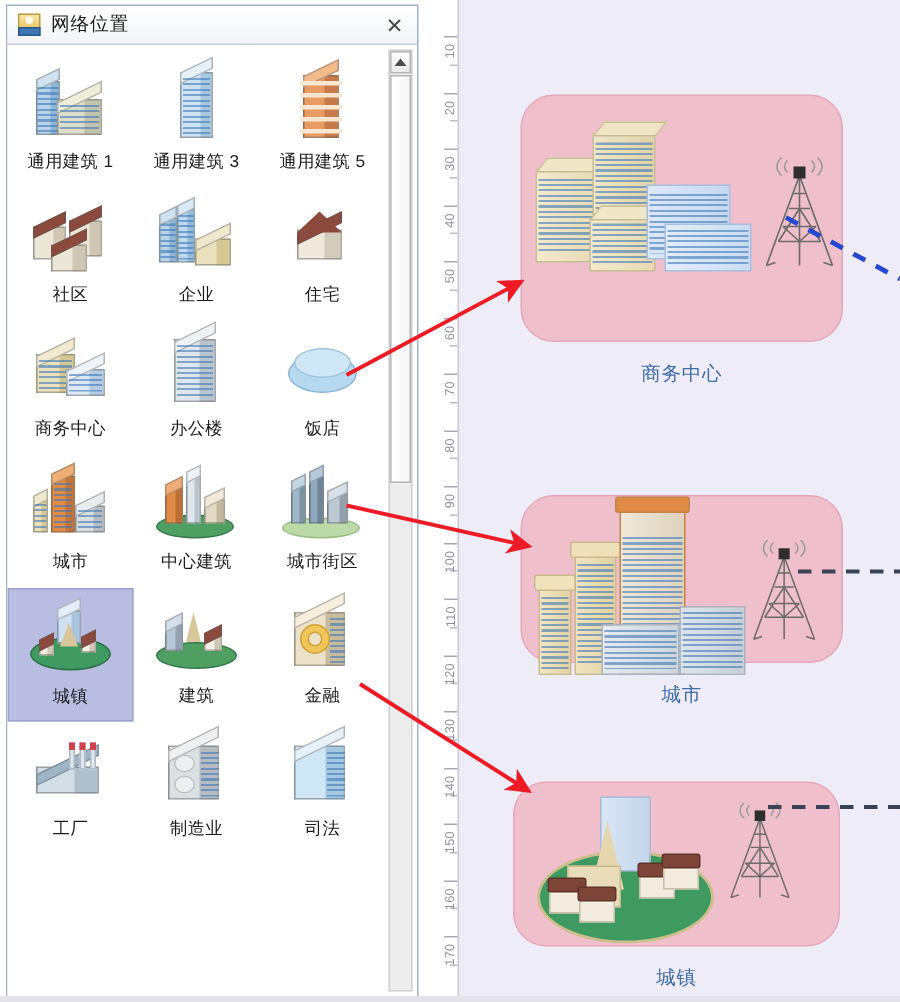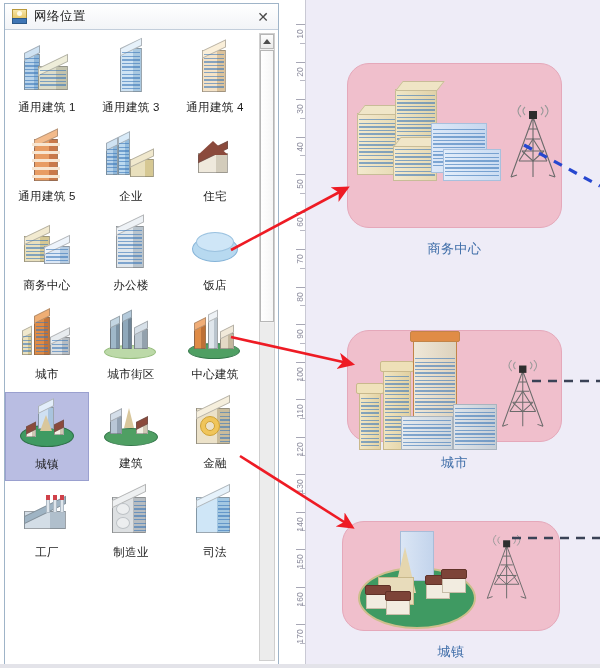--- a/index.html
+++ b/index.html
@@ -265,37 +265,40 @@
           <div class="shape-cell">
             <div class="shape-art">
               <div class="blk" style="left: 20px; top: 8px; width: 22px; height: 44px; background: linear-gradient(to right, rgb(207, 227, 243) 0%, rgb(207, 227, 243) 62%, rgb(169, 200, 224) 62%, rgb(169, 200, 224) 100%);"></div>
               <div class="roofpara" style="left: 20px; top: 3px; width: 22px; height: 8px; background: rgb(230, 241, 250);"></div>
               <div style="position: absolute; left: 22px; top: 12px; width: 18px; height: 38px; background: repeating-linear-gradient(rgba(60, 120, 185, 0.6) 0px, rgba(60, 120, 185, 0.6) 1.4px, transparent 1.4px, transparent 3.6px);"></div>
             </div>
             <div class="shape-label">通用建筑 3</div>
           </div>
           <div class="shape-cell">
             <div class="shape-art">
-              <div class="blk" style="left: 18px; top: 10px; width: 24px; height: 42px; background: linear-gradient(to right, rgb(244, 226, 198) 0%, rgb(244, 226, 198) 62%, rgb(220, 195, 156) 62%, rgb(220, 195, 156) 100%);"></div>
-              <div class="roofpara" style="left: 18px; top: 5px; width: 24px; height: 8px; background: rgb(250, 239, 217);"></div>
-              <div style="position: absolute; left: 20px; top: 14px; width: 20px; height: 36px; background: repeating-linear-gradient(rgba(60, 120, 185, 0.6) 0px, rgba(60, 120, 185, 0.6) 1.4px, transparent 1.4px, transparent 3.6px);"></div>
-            </div>
-            <div class="shape-label">通用建筑 4</div>
-          </div>
-          <div class="shape-cell">
-            <div class="shape-art">
               <div class="blk" style="left: 18px; top: 10px; width: 24px; height: 42px; background: linear-gradient(to right, rgb(232, 156, 99) 0%, rgb(232, 156, 99) 62%, rgb(201, 121, 74) 62%, rgb(201, 121, 74) 100%);"></div>
               <div class="roofpara" style="left: 18px; top: 5px; width: 24px; height: 8px; background: rgb(243, 187, 140);"></div>
               <div style="position: absolute; left: 16px; top: 14px; width: 28px; height: 3px; background: rgb(247, 230, 210);"></div>
               <div style="position: absolute; left: 16px; top: 22px; width: 28px; height: 3px; background: rgb(247, 230, 210);"></div>
               <div style="position: absolute; left: 16px; top: 30px; width: 28px; height: 3px; background: rgb(247, 230, 210);"></div>
               <div style="position: absolute; left: 16px; top: 38px; width: 28px; height: 3px; background: rgb(247, 230, 210);"></div>
               <div style="position: absolute; left: 16px; top: 46px; width: 28px; height: 3px; background: rgb(247, 230, 210);"></div>
             </div>
             <div class="shape-label">通用建筑 5</div>
+          </div>
+          <div class="shape-cell">
+            <div class="shape-art">
+              <div class="blk" style="left: 6px; top: 22px; width: 22px; height: 22px; background: linear-gradient(to right, rgb(236, 230, 216) 0%, rgb(236, 230, 216) 62%, rgb(207, 199, 180) 62%, rgb(207, 199, 180) 100%);"></div>
+              <div class="roofpara" style="left: 6px; top: 17px; width: 22px; height: 8px; background: rgb(139, 74, 60);"></div>
+              <div class="blk" style="left: 30px; top: 18px; width: 22px; height: 24px; background: linear-gradient(to right, rgb(236, 230, 216) 0%, rgb(236, 230, 216) 62%, rgb(207, 199, 180) 62%, rgb(207, 199, 180) 100%);"></div>
+              <div class="roofpara" style="left: 30px; top: 13px; width: 22px; height: 8px; background: rgb(139, 74, 60);"></div>
+              <div class="blk" style="left: 18px; top: 34px; width: 24px; height: 18px; background: linear-gradient(to right, rgb(236, 230, 216) 0%, rgb(236, 230, 216) 62%, rgb(207, 199, 180) 62%, rgb(207, 199, 180) 100%);"></div>
+              <div class="roofpara" style="left: 18px; top: 29px; width: 24px; height: 8px; background: rgb(139, 74, 60);"></div>
+            </div>
+            <div class="shape-label">社区</div>
           </div>
           <div class="shape-cell">
             <div class="shape-art">
               <div class="blk" style="left: 6px; top: 16px; width: 12px; height: 30px; background: linear-gradient(to right, rgb(184, 211, 234) 0%, rgb(184, 211, 234) 62%, rgb(143, 182, 216) 62%, rgb(143, 182, 216) 100%);"></div>
               <div class="roofpara" style="left: 6px; top: 11px; width: 12px; height: 8px; background: rgb(207, 226, 242);"></div>
               <div style="position: absolute; left: 7px; top: 20px; width: 10px; height: 24px; background: repeating-linear-gradient(rgba(60, 120, 185, 0.6) 0px, rgba(60, 120, 185, 0.6) 1.4px, transparent 1.4px, transparent 3.6px);"></div>
               <div class="blk" style="left: 18px; top: 10px; width: 12px; height: 36px; background: linear-gradient(to right, rgb(188, 217, 239) 0%, rgb(188, 217, 239) 62%, rgb(147, 188, 221) 62%, rgb(147, 188, 221) 100%);"></div>
               <div class="roofpara" style="left: 18px; top: 5px; width: 12px; height: 8px; background: rgb(216, 234, 248);"></div>
               <div style="position: absolute; left: 19px; top: 14px; width: 10px; height: 30px; background: repeating-linear-gradient(rgba(60, 120, 185, 0.6) 0px, rgba(60, 120, 185, 0.6) 1.4px, transparent 1.4px, transparent 3.6px);"></div>
               <div class="blk" style="left: 30px; top: 30px; width: 24px; height: 18px; background: linear-gradient(to right, rgb(233, 224, 189) 0%, rgb(233, 224, 189) 62%, rgb(214, 200, 147) 62%, rgb(214, 200, 147) 100%);"></div>
@@ -346,41 +349,41 @@
               <div class="roofpara" style="left: 18px; top: 5px; width: 16px; height: 8px; background: rgb(239, 174, 116);"></div>
               <div style="position: absolute; left: 20px; top: 15px; width: 12px; height: 30px; background: repeating-linear-gradient(rgba(60, 120, 185, 0.6) 0px, rgba(60, 120, 185, 0.6) 1.4px, transparent 1.4px, transparent 3.6px);"></div>
               <div class="blk" style="left: 34px; top: 30px; width: 20px; height: 18px; background: linear-gradient(to right, rgb(217, 221, 224) 0%, rgb(217, 221, 224) 62%, rgb(182, 188, 194) 62%, rgb(182, 188, 194) 100%);"></div>
               <div class="roofpara" style="left: 34px; top: 25px; width: 20px; height: 8px; background: rgb(232, 236, 239);"></div>
               <div style="position: absolute; left: 36px; top: 33px; width: 16px; height: 13px; background: repeating-linear-gradient(rgba(60, 120, 185, 0.6) 0px, rgba(60, 120, 185, 0.6) 1.4px, transparent 1.4px, transparent 3.6px);"></div>
             </div>
             <div class="shape-label">城市</div>
           </div>
           <div class="shape-cell">
             <div class="shape-art">
+              <div style="position: absolute; left: 4px; top: 36px; width: 52px; height: 16px; border-radius: 50%; background: rgb(79, 159, 99); border: 1px solid rgb(52, 118, 74);"></div>
+              <div class="blk" style="left: 10px; top: 18px; width: 12px; height: 24px; background: linear-gradient(to right, rgb(224, 140, 70) 0%, rgb(224, 140, 70) 62%, rgb(189, 112, 54) 62%, rgb(189, 112, 54) 100%);"></div>
+              <div class="roofpara" style="left: 10px; top: 13px; width: 12px; height: 8px; background: rgb(240, 173, 119);"></div>
+              <div class="blk" style="left: 24px; top: 10px; width: 10px; height: 32px; background: linear-gradient(to right, rgb(223, 230, 236) 0%, rgb(223, 230, 236) 62%, rgb(185, 196, 205) 62%, rgb(185, 196, 205) 100%);"></div>
+              <div class="roofpara" style="left: 24px; top: 5px; width: 10px; height: 8px; background: rgb(238, 242, 246);"></div>
+              <div class="blk" style="left: 36px; top: 26px; width: 14px; height: 16px; background: linear-gradient(to right, rgb(228, 217, 197) 0%, rgb(228, 217, 197) 62%, rgb(195, 183, 158) 62%, rgb(195, 183, 158) 100%);"></div>
+              <div class="roofpara" style="left: 36px; top: 21px; width: 14px; height: 8px; background: rgb(241, 233, 217);"></div>
+            </div>
+            <div class="shape-label">中心建筑</div>
+          </div>
+          <div class="shape-cell">
+            <div class="shape-art">
               <div style="position: absolute; left: 4px; top: 38px; width: 52px; height: 14px; border-radius: 50%; background: rgb(188, 217, 168); border: 1px solid rgb(150, 189, 125);"></div>
               <div class="blk" style="left: 10px; top: 16px; width: 10px; height: 26px; background: linear-gradient(to right, rgb(159, 184, 201) 0%, rgb(159, 184, 201) 62%, rgb(124, 147, 164) 62%, rgb(124, 147, 164) 100%);"></div>
               <div class="roofpara" style="left: 10px; top: 11px; width: 10px; height: 8px; background: rgb(195, 214, 226);"></div>
               <div class="blk" style="left: 22px; top: 10px; width: 10px; height: 32px; background: linear-gradient(to right, rgb(143, 168, 187) 0%, rgb(143, 168, 187) 62%, rgb(111, 132, 150) 62%, rgb(111, 132, 150) 100%);"></div>
               <div class="roofpara" style="left: 22px; top: 5px; width: 10px; height: 8px; background: rgb(180, 202, 219);"></div>
               <div class="blk" style="left: 34px; top: 22px; width: 14px; height: 20px; background: linear-gradient(to right, rgb(188, 200, 210) 0%, rgb(188, 200, 210) 62%, rgb(147, 161, 173) 62%, rgb(147, 161, 173) 100%);"></div>
               <div class="roofpara" style="left: 34px; top: 17px; width: 14px; height: 8px; background: rgb(215, 224, 232);"></div>
             </div>
             <div class="shape-label">城市街区</div>
-          </div>
-          <div class="shape-cell">
-            <div class="shape-art">
-              <div style="position: absolute; left: 4px; top: 36px; width: 52px; height: 16px; border-radius: 50%; background: rgb(79, 159, 99); border: 1px solid rgb(52, 118, 74);"></div>
-              <div class="blk" style="left: 10px; top: 18px; width: 12px; height: 24px; background: linear-gradient(to right, rgb(224, 140, 70) 0%, rgb(224, 140, 70) 62%, rgb(189, 112, 54) 62%, rgb(189, 112, 54) 100%);"></div>
-              <div class="roofpara" style="left: 10px; top: 13px; width: 12px; height: 8px; background: rgb(240, 173, 119);"></div>
-              <div class="blk" style="left: 24px; top: 10px; width: 10px; height: 32px; background: linear-gradient(to right, rgb(223, 230, 236) 0%, rgb(223, 230, 236) 62%, rgb(185, 196, 205) 62%, rgb(185, 196, 205) 100%);"></div>
-              <div class="roofpara" style="left: 24px; top: 5px; width: 10px; height: 8px; background: rgb(238, 242, 246);"></div>
-              <div class="blk" style="left: 36px; top: 26px; width: 14px; height: 16px; background: linear-gradient(to right, rgb(228, 217, 197) 0%, rgb(228, 217, 197) 62%, rgb(195, 183, 158) 62%, rgb(195, 183, 158) 100%);"></div>
-              <div class="roofpara" style="left: 36px; top: 21px; width: 14px; height: 8px; background: rgb(241, 233, 217);"></div>
-            </div>
-            <div class="shape-label">中心建筑</div>
           </div>
           <div class="shape-cell selected">
             <div class="shape-art">
               <div style="position: absolute; left: 4px; top: 28px; width: 54px; height: 22px; border-radius: 50%; background: rgb(63, 154, 98); border: 1px solid rgb(44, 111, 71);"></div>
               <div class="blk" style="left: 22px; top: 10px; width: 16px; height: 22px; background: linear-gradient(to right, rgb(207, 224, 242) 0%, rgb(207, 224, 242) 62%, rgb(169, 196, 222) 62%, rgb(169, 196, 222) 100%);"></div>
               <div class="roofpara" style="left: 22px; top: 5px; width: 16px; height: 8px; background: rgb(227, 238, 250);"></div>
               <div style="position: absolute; left: 24px; top: 18px; width: 0px; height: 0px; border-left: 6px solid transparent; border-right: 6px solid transparent; border-bottom: 16px solid rgb(217, 199, 156);"></div>
               <div class="blk" style="left: 10px; top: 32px; width: 10px; height: 8px; background: linear-gradient(to right, rgb(243, 239, 228) 0%, rgb(243, 239, 228) 62%, rgb(207, 199, 180) 62%, rgb(207, 199, 180) 100%);"></div>
               <div class="roofpara" style="left: 10px; top: 27px; width: 10px; height: 8px; background: rgb(139, 74, 60);"></div>
               <div class="blk" style="left: 38px; top: 30px; width: 10px; height: 8px; background: linear-gradient(to right, rgb(243, 239, 228) 0%, rgb(243, 239, 228) 62%, rgb(207, 199, 180) 62%, rgb(207, 199, 180) 100%);"></div>

